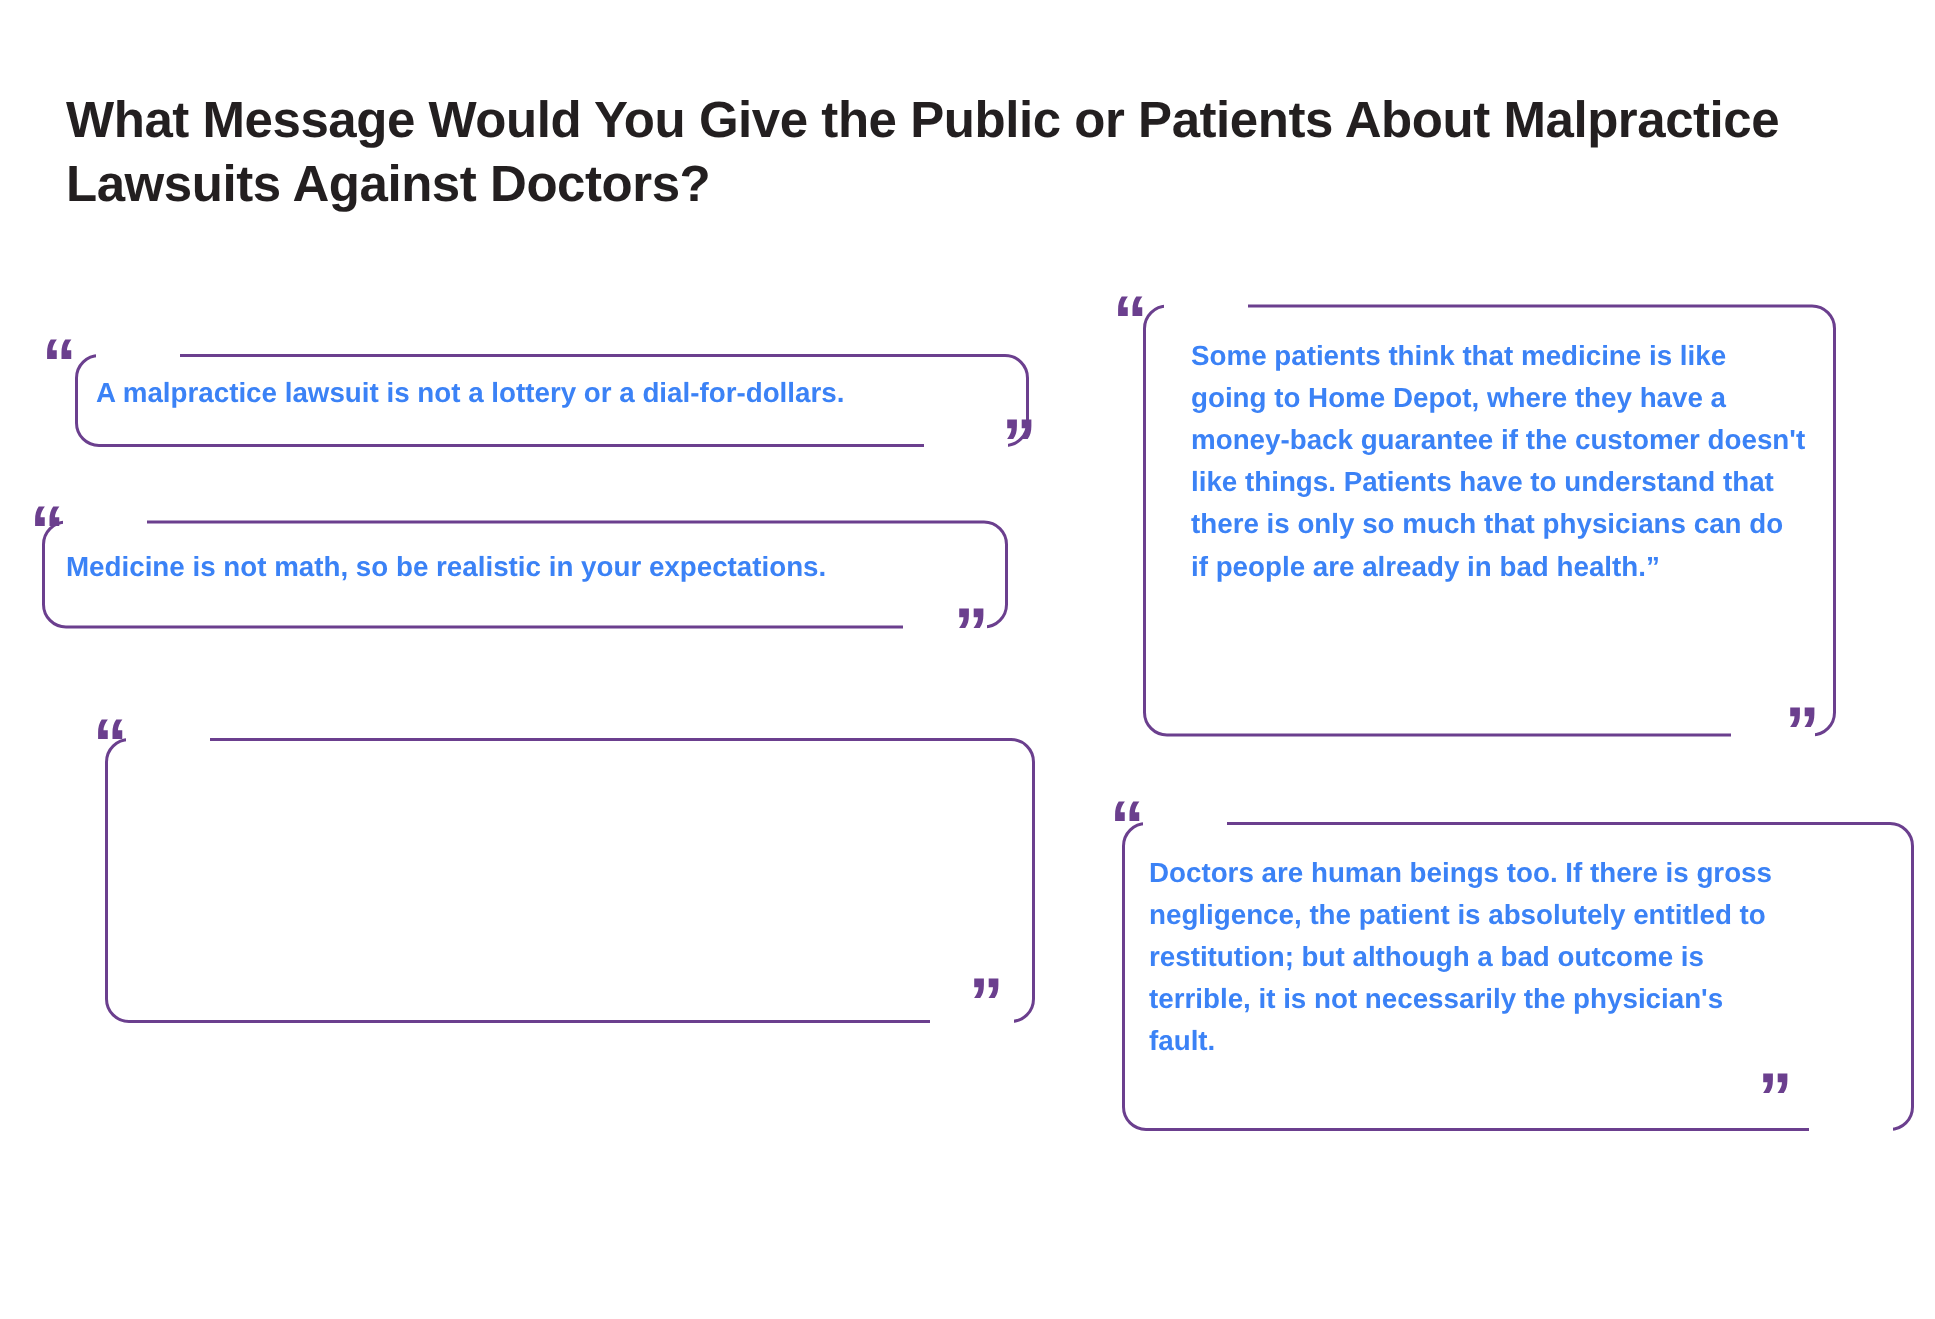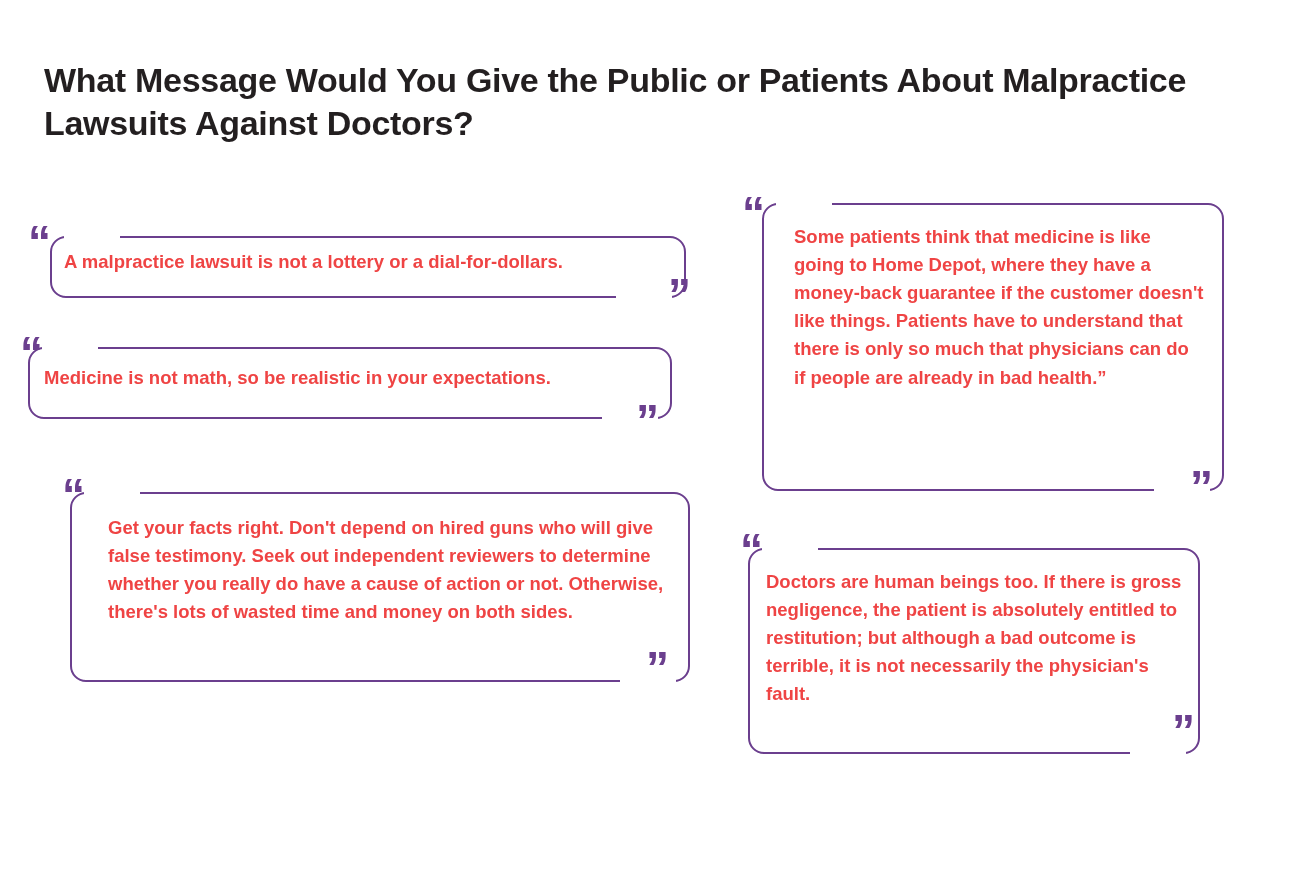--- a/index.html
+++ b/index.html
@@ -70,21 +70,21 @@
     font-family: "Liberation Sans", sans-serif;
     letter-spacing: -2px;
     user-select: none;
   }
   .qmark.open { }
   .qmark.close { }
 
   .quote-text {
     position: absolute;
     font-weight: 700;
-    color: #ef4444;
+    color: #3b82f6;
     font-family: "Liberation Sans", sans-serif;
   }
 
   
 
   
   #card-lottery { left: 50px; top: 236px; width: 636px; height: 62px; padding-left: 48px; }
   #card-lottery .quote-text {
     left: 14px; top: 14px; width: 610px;
     font-size: 18.5px; line-height: 1.35;
@@ -102,21 +102,21 @@
     font-size: 18.5px; line-height: 1.52;
   }
 
   
   #card-homedepot { left: 762px; top: 203px; width: 462px; height: 288px; }
   #card-homedepot .quote-text {
     left: 32px; top: 20px; width: 410px;
     font-size: 18.5px; line-height: 1.52;
   }
 
-  #card-human { left: 748px; top: 548px; width: 452px; height: 206px; }
+  #card-human { left: 748px; top: 548px; width: 528px; height: 206px; }
   #card-human .quote-text {
     left: 18px; top: 20px; width: 418px;
     font-size: 18.5px; line-height: 1.52;
   }
 
   
   .qmark { position: absolute; }
 </style>
 </head>
 <body>
@@ -140,21 +140,20 @@
     <div class="gap gap-br"></div>
     <div class="quote-text">Medicine is not math, so be realistic in your expectations.</div>
   </div>
   <div class="qmark open" style="left:20px; top:330px;">“</div>
   <div class="qmark close" style="left:636px; top:398px;">”</div>
 
   <div class="quote-card" id="card-facts">
     <div class="frame"></div>
     <div class="gap gap-tl"></div>
     <div class="gap gap-br"></div>
-    <div class="quote-text">Get your facts right. Don't depend on hired guns who will give false testimony. Seek out independent reviewers to determine whether you really do have a cause of action or not. Otherwise, there's lots of wasted time and money on both sides.</div>
   </div>
   <div class="qmark open" style="left:62px; top:472px;">“</div>
   <div class="qmark close" style="left:646px; top:645px;">”</div>
 
   <div class="quote-card" id="card-homedepot">
     <div class="frame"></div>
     <div class="gap gap-tl"></div>
     <div class="gap gap-br"></div>
     <div class="quote-text">Some patients think that medicine is like going to Home Depot, where they have a money-back guarantee if the customer doesn't like things. Patients have to understand that there is only so much that physicians can do if people are already in bad health.”</div>
   </div>

